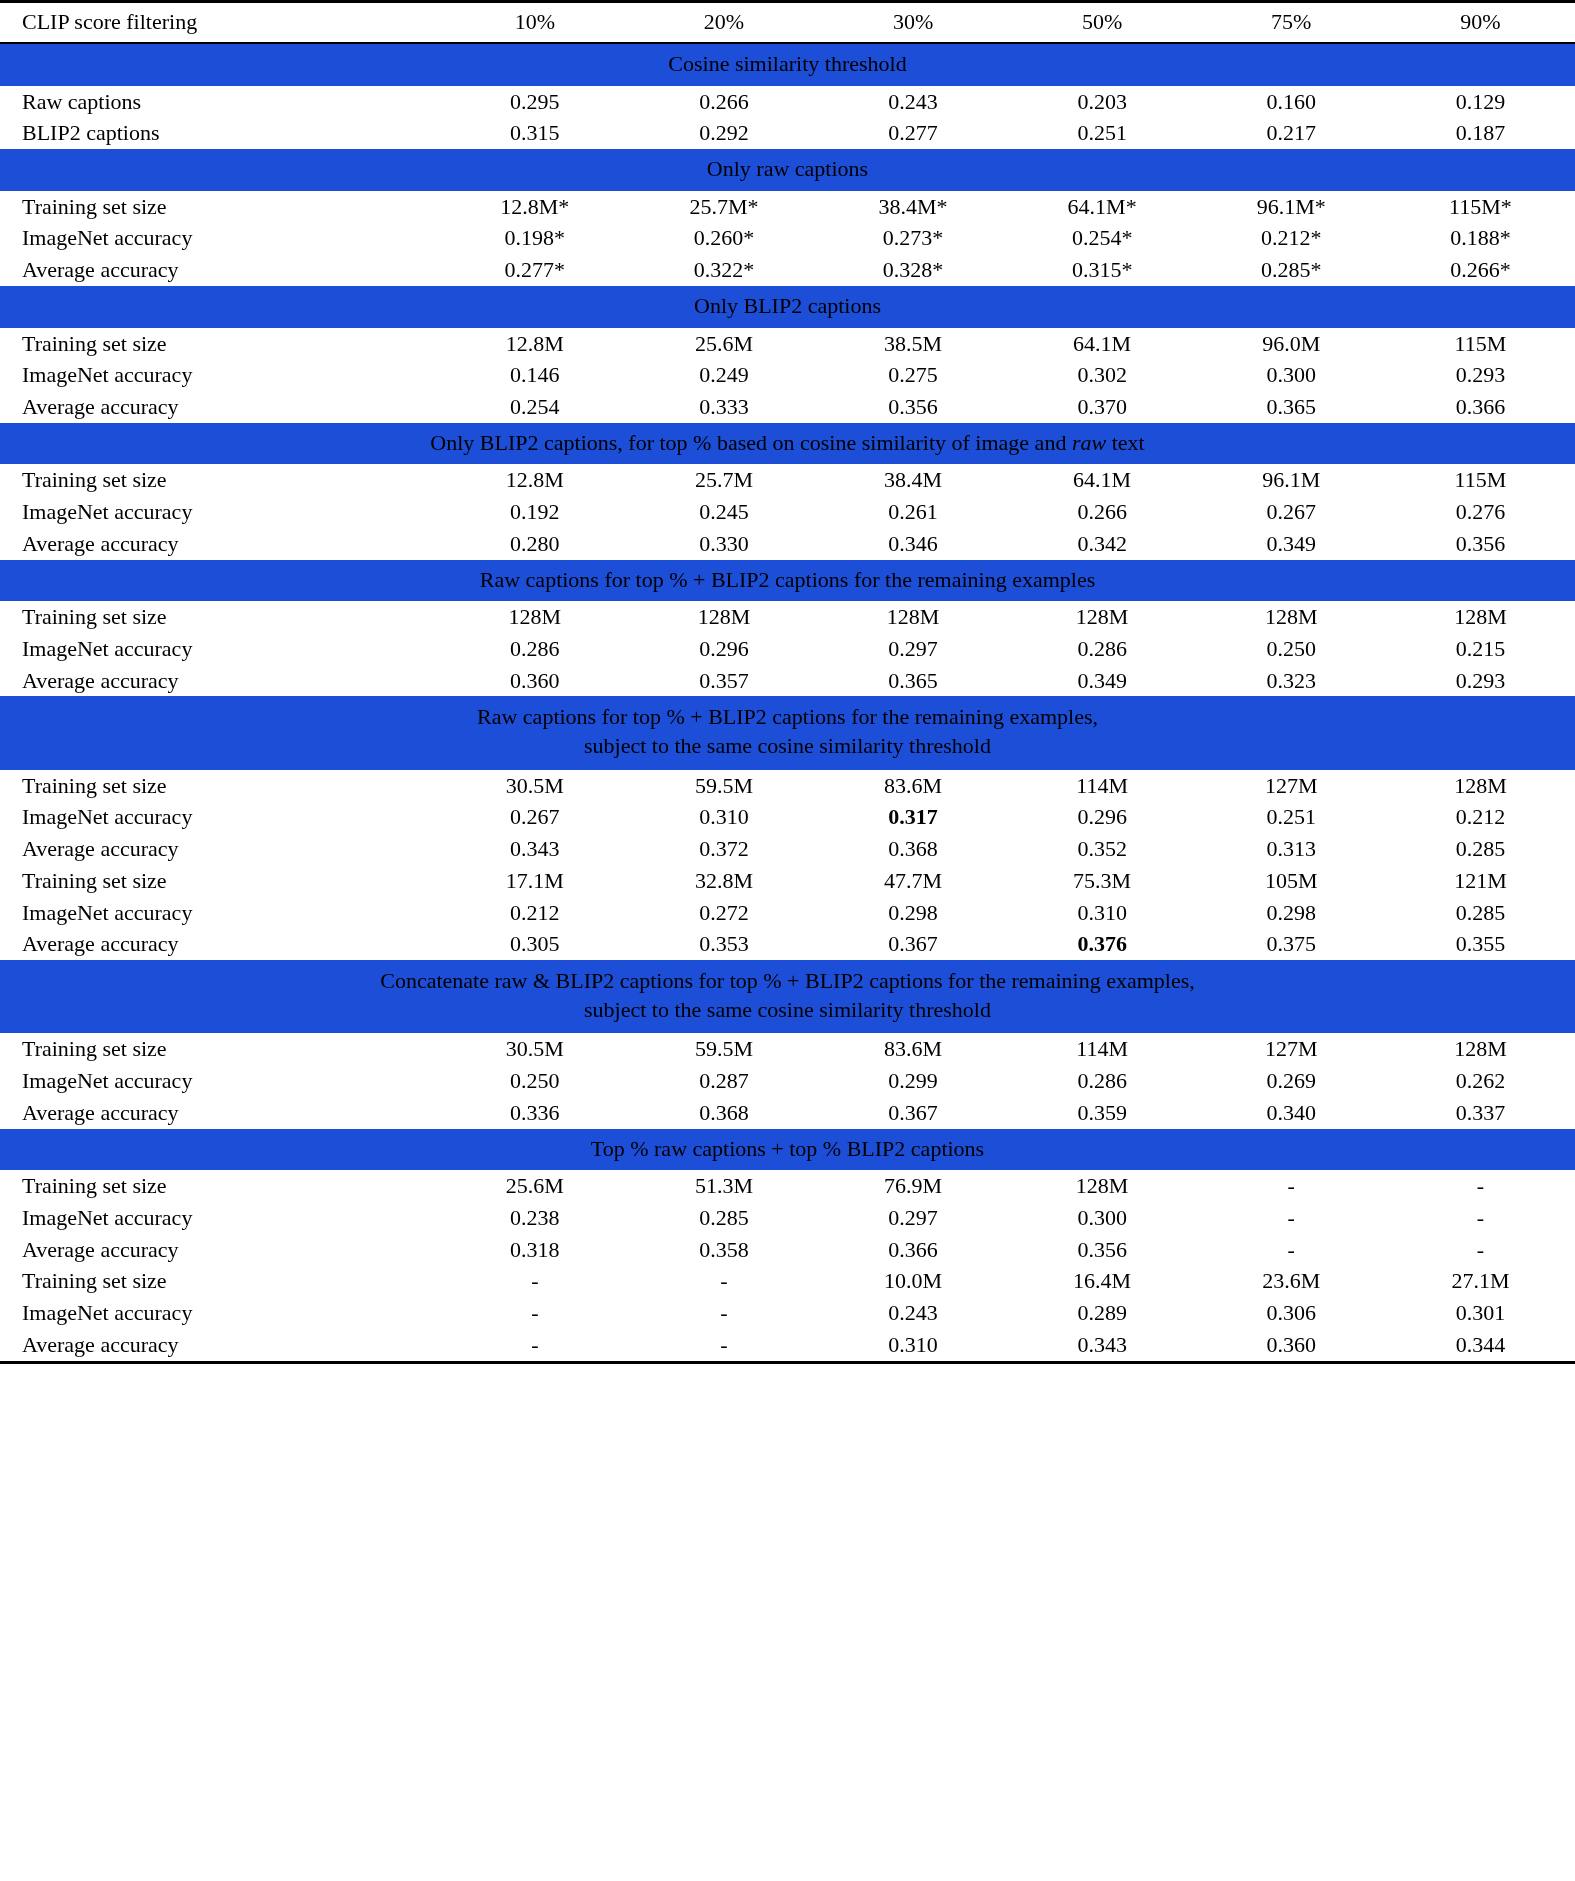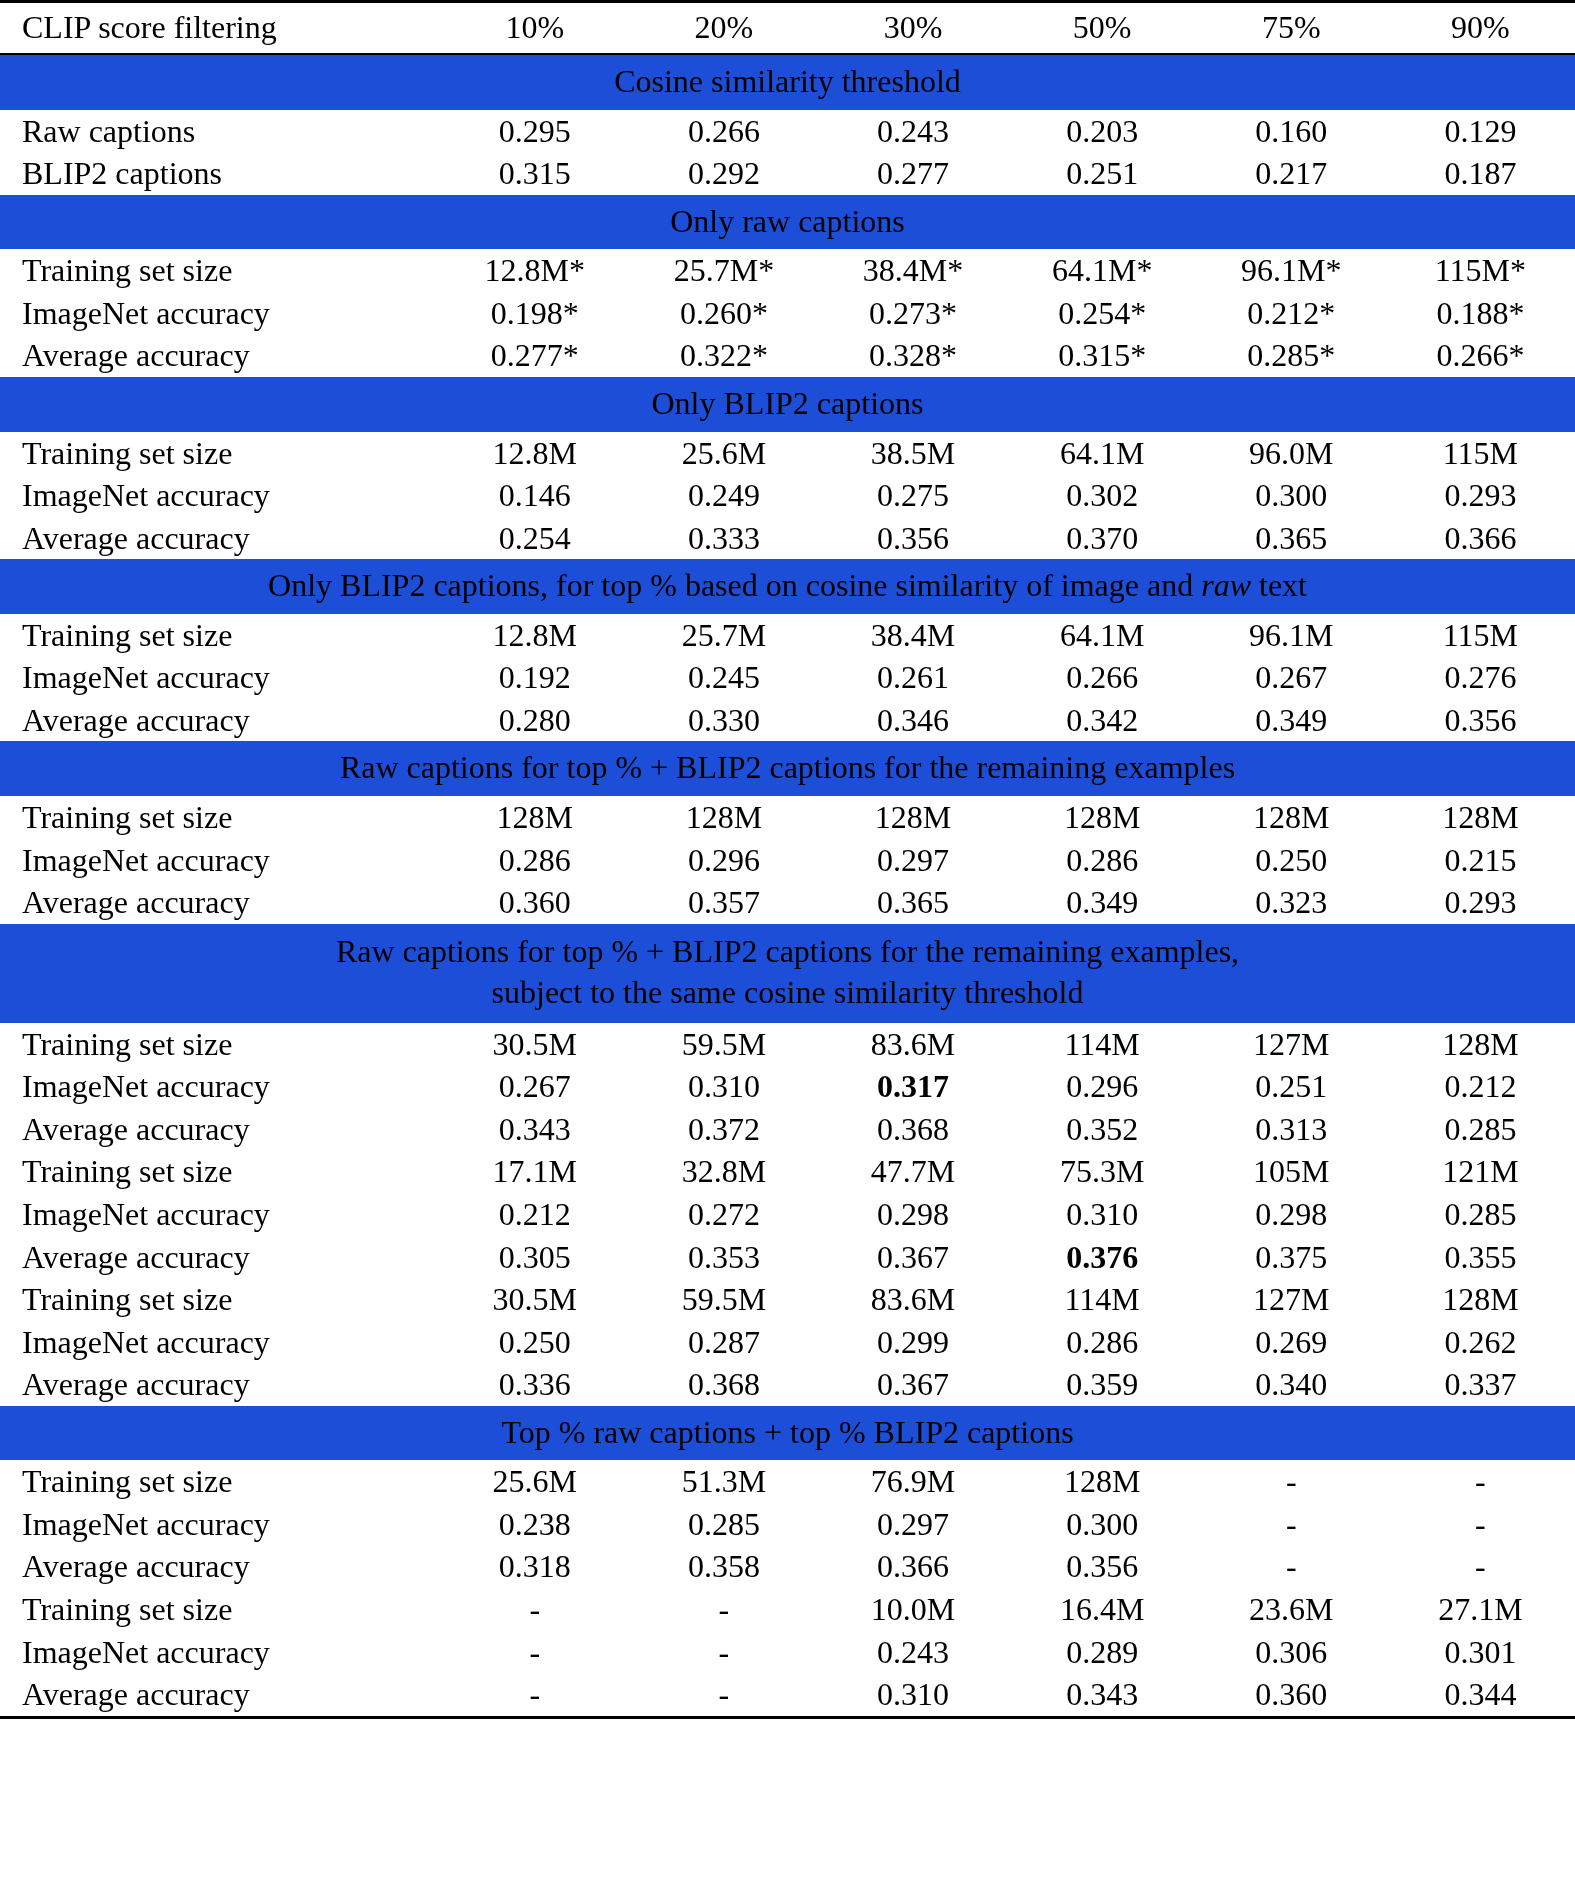--- a/index.html
+++ b/index.html
@@ -15,21 +15,21 @@
     overflow: hidden;
   }
   #table-wrap {
     width: 1575px;
     box-sizing: border-box;
   }
   table.results {
     width: 1575px;
     border-collapse: collapse;
     table-layout: fixed;
-    font-size: 32px;
+    font-size: 22px;
   }
   table.results col.label-col { width: 440px; }
   table.results col.data-col  { width: 189px; }
 
   
   tr.rule-top   > td { border-top: 3px solid #000; padding: 0; height: 0; line-height: 0; font-size: 0; }
   tr.rule-mid   > td { border-top: 2px solid #000; padding: 0; height: 0; line-height: 0; font-size: 0; }
   tr.rule-bot   > td { border-top: 3px solid #000; padding: 0; height: 0; line-height: 0; font-size: 0; }
 
   td.row-label {
@@ -303,20 +303,26 @@
         </tr>
         <tr>
           <td class="row-label">Average accuracy</td>
           <td class="cell">0.305</td>
           <td class="cell">0.353</td>
           <td class="cell">0.367</td>
           <td class="cell bold">0.376</td>
           <td class="cell">0.375</td>
           <td class="cell">0.355</td>
         </tr>
+        <tr class="section two-line">
+          <td colspan="7">
+            <span class="section-line">Concatenate raw &amp; BLIP2 captions for top % + BLIP2 captions for the remaining examples,</span>
+            <span class="section-line">subject to the same cosine similarity threshold</span>
+          </td>
+        </tr>
         <tr>
           <td class="row-label">Training set size</td>
           <td class="cell">30.5M</td>
           <td class="cell">59.5M</td>
           <td class="cell">83.6M</td>
           <td class="cell">114M</td>
           <td class="cell">127M</td>
           <td class="cell">128M</td>
         </tr>
         <tr>

